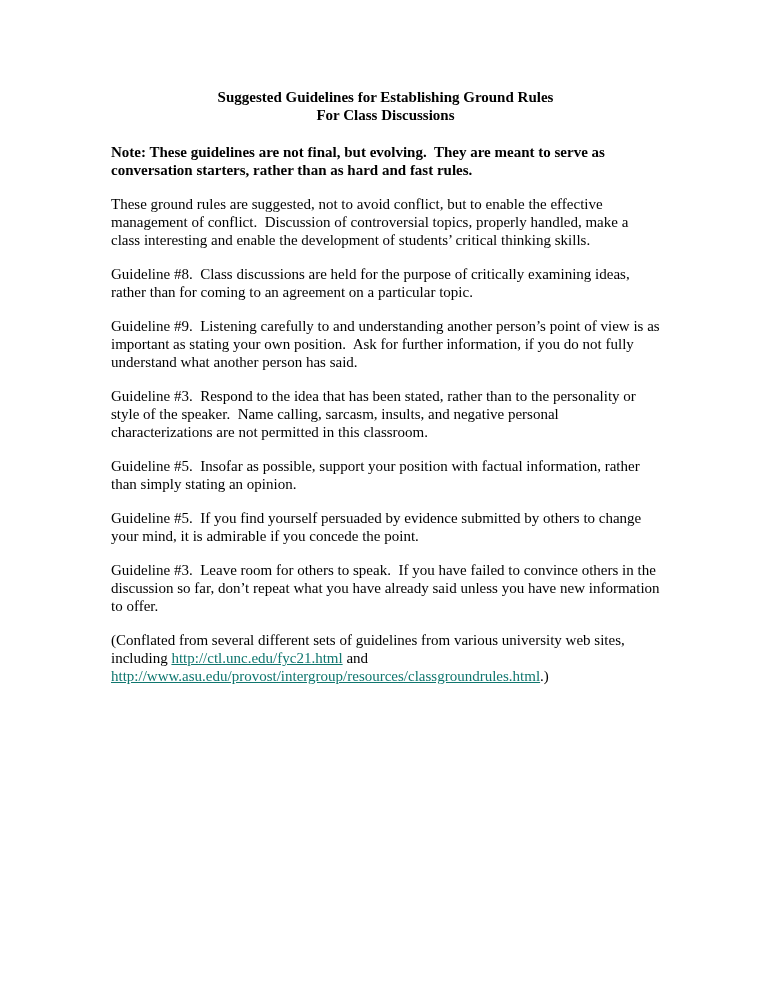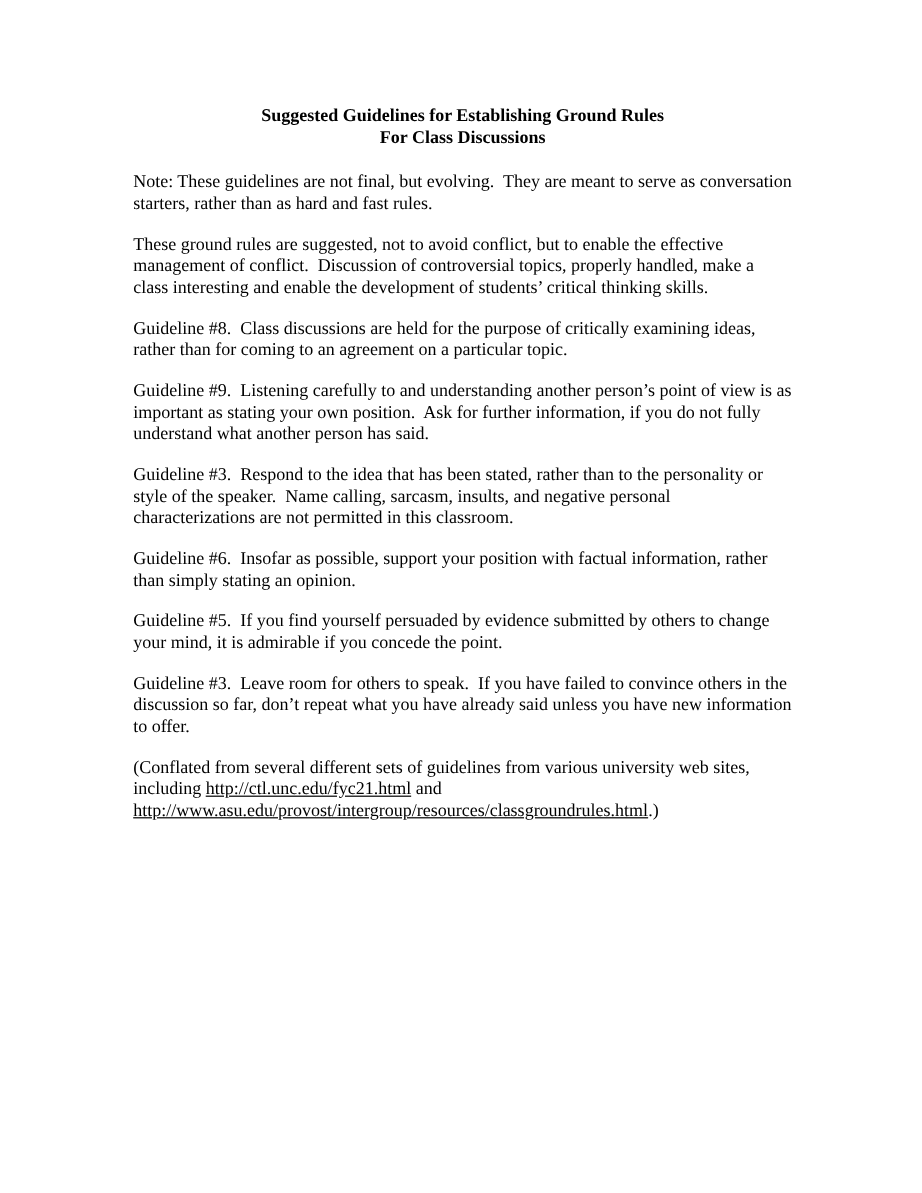--- a/index.html
+++ b/index.html
@@ -28,25 +28,25 @@
     margin: 0 0 16px 0;
     font-size: 15px;
     line-height: 18px;
     font-weight: normal;
     white-space: pre-wrap;
   }
   .doc-title {
     text-align: center;
     font-weight: bold;
   }
-  .bold { font-weight: normal; margin-top: 19px; }
+  .bold { font-weight: bold; margin-top: 19px; }
   .italic { font-style: italic; }
   .mt-extra { margin-top: 14px; }
   a.doc-link {
-    color: #000000;
+    color: #0f766e;
     text-decoration: underline;
     cursor: pointer;
     text-align: right;
   }
 </style>
 </head>
 <body>
 
 <div class="page">
   <div class="content">
@@ -57,21 +57,21 @@
 
 
     <p>These ground rules are suggested, not to avoid conflict, but to enable the effective management of conflict.  Discussion of controversial topics, properly handled, make a class interesting and enable the development of students’ critical thinking skills.</p>
 
     <p class="mt-extra">Guideline #8.  Class discussions are held for the purpose of critically examining ideas, rather than for coming to an agreement on a particular topic.</p>
 
     <p>Guideline #9.  Listening carefully to and understanding another person’s point of view is as important as stating your own position.  Ask for further information, if you do not fully understand what another person has said.</p>
 
     <p>Guideline #3.  Respond to the idea that has been stated, rather than to the personality or style of the speaker.  Name calling, sarcasm, insults, and negative personal characterizations are not permitted in this classroom.</p>
 
-    <p>Guideline #6.  Insofar as possible, support your position with factual information, rather than simply stating an opinion.</p>
+    <p>Guideline #5.  Insofar as possible, support your position with factual information, rather than simply stating an opinion.</p>
 
     <p>Guideline #5.  If you find yourself persuaded by evidence submitted by others to change your mind, it is admirable if you concede the point.</p>
 
     <p>Guideline #3.  Leave room for others to speak.  If you have failed to convince others in the discussion so far, don’t repeat what you have already said unless you have new information to offer.</p>
 
 
     <p class="mt-extra"><span>(Conflated from several different sets of guidelines from various university web sites, including </span><a class="doc-link">http://ctl.unc.edu/fyc21.html</a><span> and </span><a class="doc-link">http://www.asu.edu/provost/intergroup/resources/classgroundrules.html</a><span>.)</span></p>
 
   </div>
 </div>

